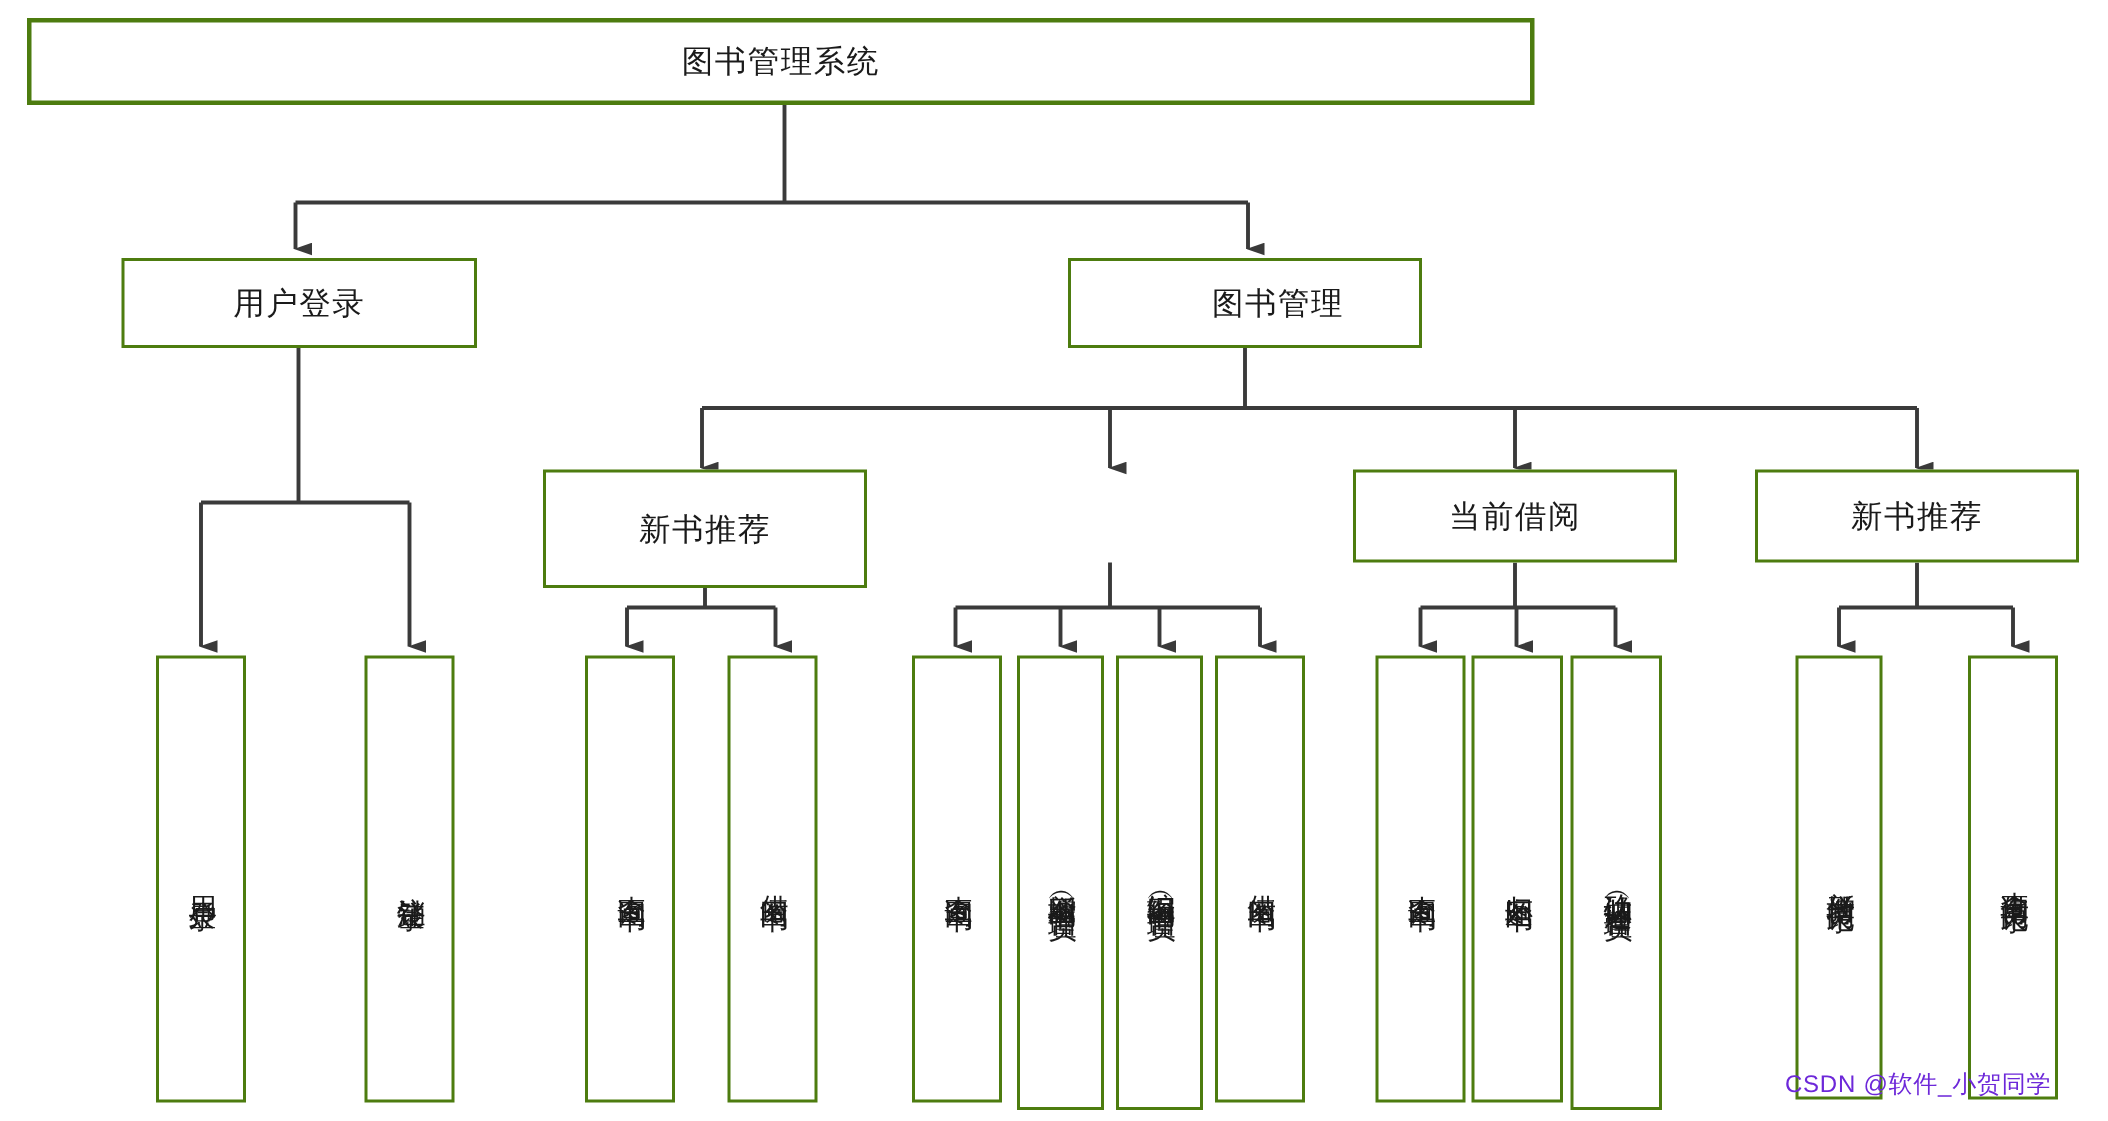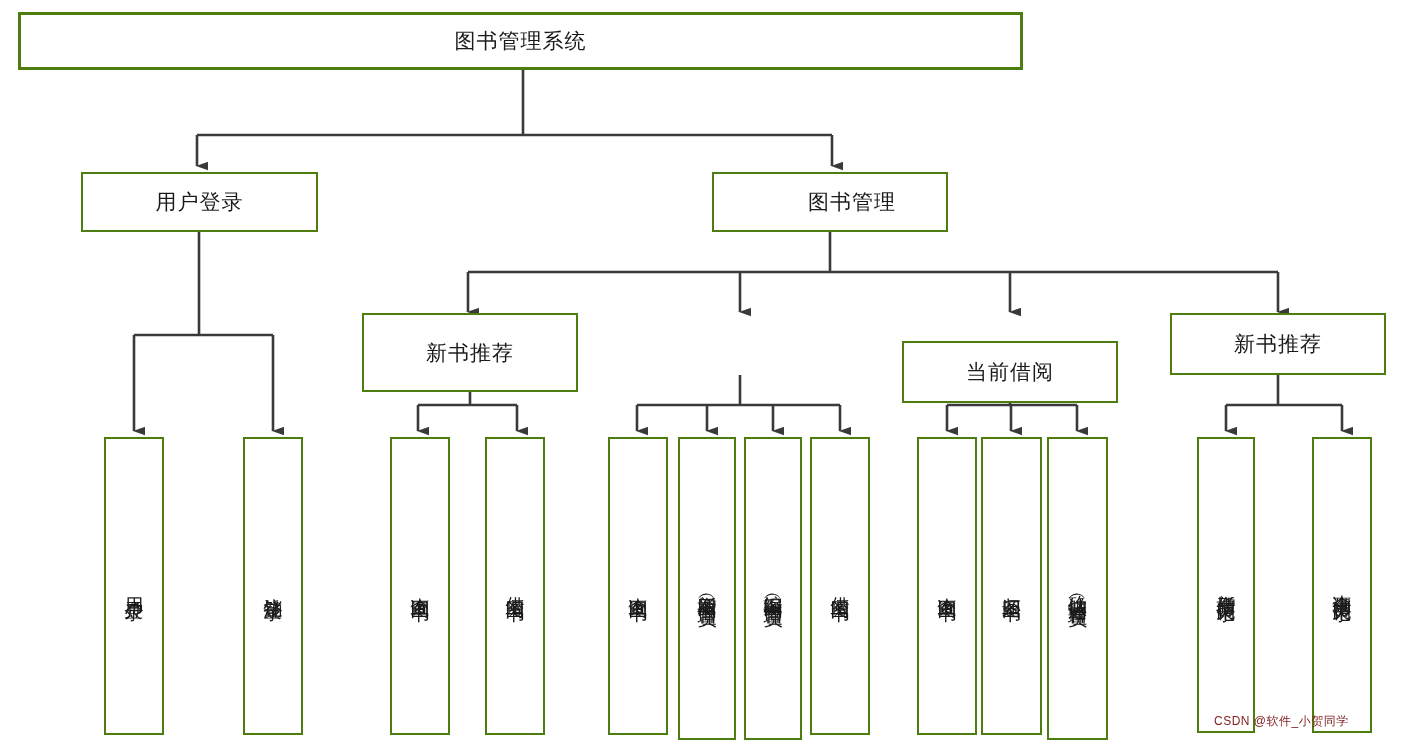--- a/index.html
+++ b/index.html
@@ -13,21 +13,21 @@
         justify-content:center;color:#1a1a1a;}
   .node.lvl0{border-width:3px;}
   .node.h{font-size:21px;letter-spacing:1px;}
   .node.v{font-size:19px;}
   .vtext{writing-mode:vertical-rl;text-orientation:upright;
          line-height:1.38;letter-spacing:2px;white-space:pre;
          text-align:center;display:block;}
   .htext{white-space:pre;}
 
   #watermark{position:absolute;left:1190px;top:713px;
-             font-size:12px;color:#7f1d1d;white-space:pre;letter-spacing:0.5px;margin-left:24px;}
+             font-size:16px;color:#6d28d9;white-space:pre;letter-spacing:0.5px;}
 </style>
 </head>
 <body>
 
 <div id="stage">
 
   <svg id="edges" viewBox="0 0 1405 747" xmlns="http://www.w3.org/2000/svg">
     <defs>
       <marker id="ah" markerWidth="10" markerHeight="12" refX="4.2" refY="11" orient="auto" markerUnits="userSpaceOnUse">
         <path d="M0,0 L8.4,0 L4.2,12 Z" fill="#3a3a3a"></path>
@@ -84,21 +84,21 @@
   <div class="node h" style="left:81px;top:172px;width:237px;height:60px;">
     <span class="htext">用户登录</span>
   </div>
   <div class="node h" style="left:712px;top:172px;width:236px;height:60px;padding-left:44px;">
     <span class="htext">图书管理</span>
   </div>
 
   <div class="node h" style="left:362px;top:313px;width:216px;height:79px;">
     <span class="htext">新书推荐</span>
   </div>
-  <div class="node h" style="left:902px;top:313px;width:216px;height:62px;margin-top:28px;">
+  <div class="node h" style="left:902px;top:313px;width:216px;height:62px;">
     <span class="htext">当前借阅</span>
   </div>
   <div class="node h" style="left:1170px;top:313px;width:216px;height:62px;">
     <span class="htext">新书推荐</span>
   </div>
 
   <div class="node v" style="left:104px;top:437px;width:60px;height:298px;">
     <span class="vtext">用户登录</span>
   </div>
   <div class="node v" style="left:243px;top:437px;width:60px;height:298px;">

